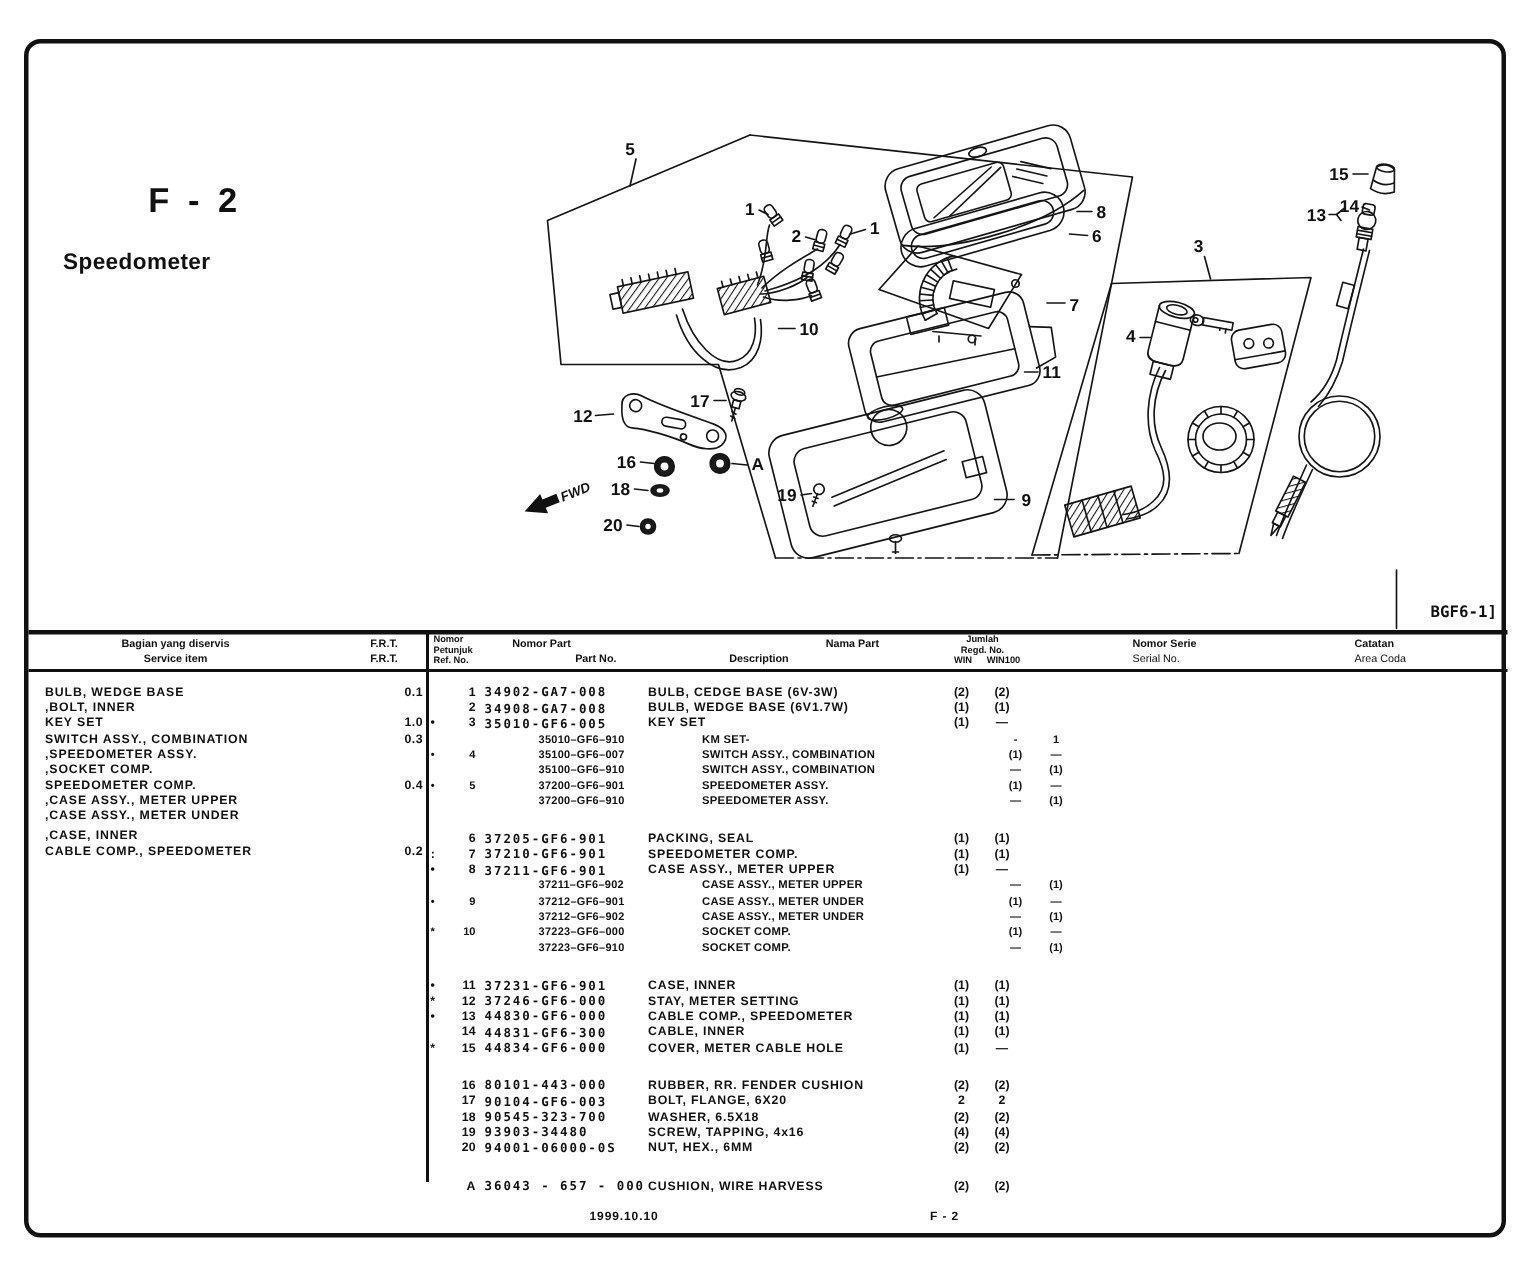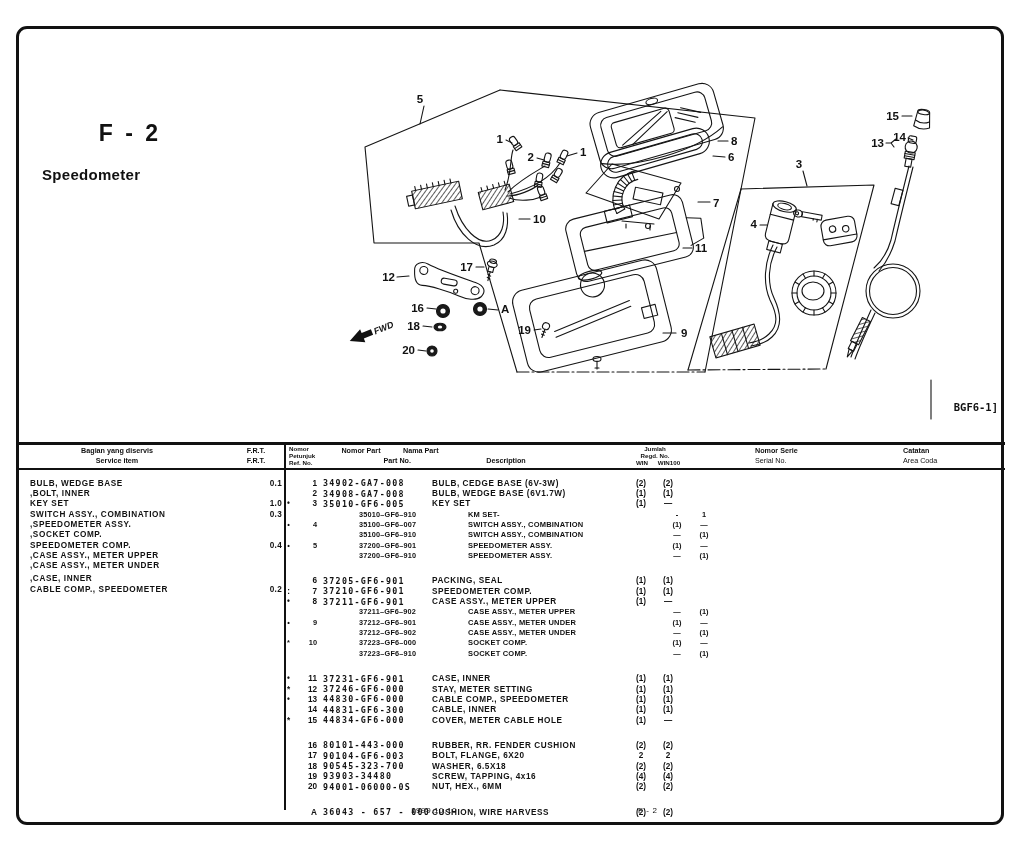--- a/index.html
+++ b/index.html
@@ -7,21 +7,21 @@
         font-family:"Liberation Sans",sans-serif;color:#111;}
   #page-border{position:absolute;left:16px;top:26px;width:982px;height:793px;
         border:3px solid #111;border-radius:11px;}
   
   #sec-code{position:absolute;left:70px;top:120px;width:120px;text-align:center;
         font-size:23px;font-weight:bold;letter-spacing:3px;}
   #sec-title{position:absolute;left:42px;top:166px;font-size:15px;font-weight:bold;letter-spacing:.3px;}
   
   #diagram{position:absolute;left:0;top:0;width:1024px;height:420px;}
   
-  #tablewrap{position:absolute;left:19px;top:420px;width:986px;height:372px;margin-top:22px;}
+  #tablewrap{position:absolute;left:19px;top:420px;width:986px;height:372px;}
   .hline-top{position:absolute;left:0;right:0;top:0;height:3px;background:#111;}
   .hline-hdr{position:absolute;left:0;right:0;top:26px;height:2px;background:#111;}
   .vdiv{position:absolute;left:265px;top:0;bottom:4px;width:2px;background:#111;}
   .hcell{position:absolute;font-weight:bold;white-space:nowrap;}
   .h7{font-size:7.2px;}
   .h6{font-size:6.2px;}
   .light{font-weight:normal;}
   
   #leftcol{position:absolute;left:9px;top:36px;width:256px;font-size:8.2px;font-weight:bold;}
   .srow{display:flex;height:10.35px;align-items:center;letter-spacing:.6px;white-space:nowrap;}
@@ -35,21 +35,21 @@
   .pref{width:24px;text-align:right;}
   .ppart{width:106px;margin-left:6px;font-family:"DejaVu Sans Mono",monospace;
          font-size:8.3px;letter-spacing:1.3px;overflow:hidden;}
   .pdesc{width:196px;margin-left:3px;letter-spacing:.55px;overflow:hidden;}
   .pq1{width:26px;text-align:center;letter-spacing:0;}
   .pq2{width:24px;text-align:center;margin-left:2px;letter-spacing:0;}
   .prow.alt .ppart{font-family:"Liberation Sans",sans-serif;font-size:7.3px;letter-spacing:.2px;padding-left:36px;}
   .prow.alt .pdesc{font-size:7.5px;letter-spacing:.2px;}
   .prow.alt .pref,.prow.alt .pmark,.prow.alt .pq1,.prow.alt .pq2{font-size:7.4px;}
   
-  .foot{position:absolute;top:806px;font-size:8px;font-weight:normal;letter-spacing:.6px;margin-left:18px;}
+  .foot{position:absolute;top:806px;font-size:8px;font-weight:bold;letter-spacing:.6px;}
   #foot-date{left:393px;}
   #foot-page{left:620px;}
 </style>
 </head>
 <body>
 
 <div id="page">
   <div id="page-border"></div>
 
   <div id="sec-code">F - 2</div>
@@ -355,21 +355,21 @@
 
     <div class="hcell h7" style="left:18px;top:4px;width:160px;text-align:center;">Bagian yang diservis</div>
     <div class="hcell h7" style="left:18px;top:14px;width:160px;text-align:center;">Service item</div>
     <div class="hcell h7" style="left:215px;top:4px;width:44px;text-align:center;">F.R.T.</div>
     <div class="hcell h7" style="left:215px;top:14px;width:44px;text-align:center;">F.R.T.</div>
     <div class="hcell h6" style="left:270px;top:2.5px;">Nomor</div>
     <div class="hcell h6" style="left:270px;top:9.5px;">Petunjuk</div>
     <div class="hcell h6" style="left:270px;top:16.5px;">Ref. No.</div>
     <div class="hcell h7" style="left:292px;top:4px;width:100px;text-align:center;">Nomor Part</div>
     <div class="hcell h7" style="left:292px;top:14px;width:100px;text-align:right;">Part No.</div>
-    <div class="hcell h7" style="left:384px;top:4px;width:160px;text-align:left;">Nama Part</div>
+    <div class="hcell h7" style="left:407px;top:4px;width:160px;text-align:right;">Nama Part</div>
     <div class="hcell h7" style="left:407px;top:14px;width:160px;text-align:center;">Description</div>
     <div class="hcell h6" style="left:606px;top:2.5px;width:60px;text-align:center;">Jumlah</div>
     <div class="hcell h6" style="left:606px;top:9.5px;width:60px;text-align:center;">Regd. No.</div>
     <div class="hcell h6" style="left:609px;top:16.5px;width:28px;text-align:center;">WIN</div>
     <div class="hcell h6" style="left:635px;top:16.5px;width:30px;text-align:center;">WIN100</div>
     <div class="hcell h7" style="left:736px;top:4px;">Nomor Serie</div>
     <div class="hcell h7 light" style="left:736px;top:14px;">Serial No.</div>
     <div class="hcell h7" style="left:884px;top:4px;">Catatan</div>
     <div class="hcell h7 light" style="left:884px;top:14px;">Area Coda</div>
 

